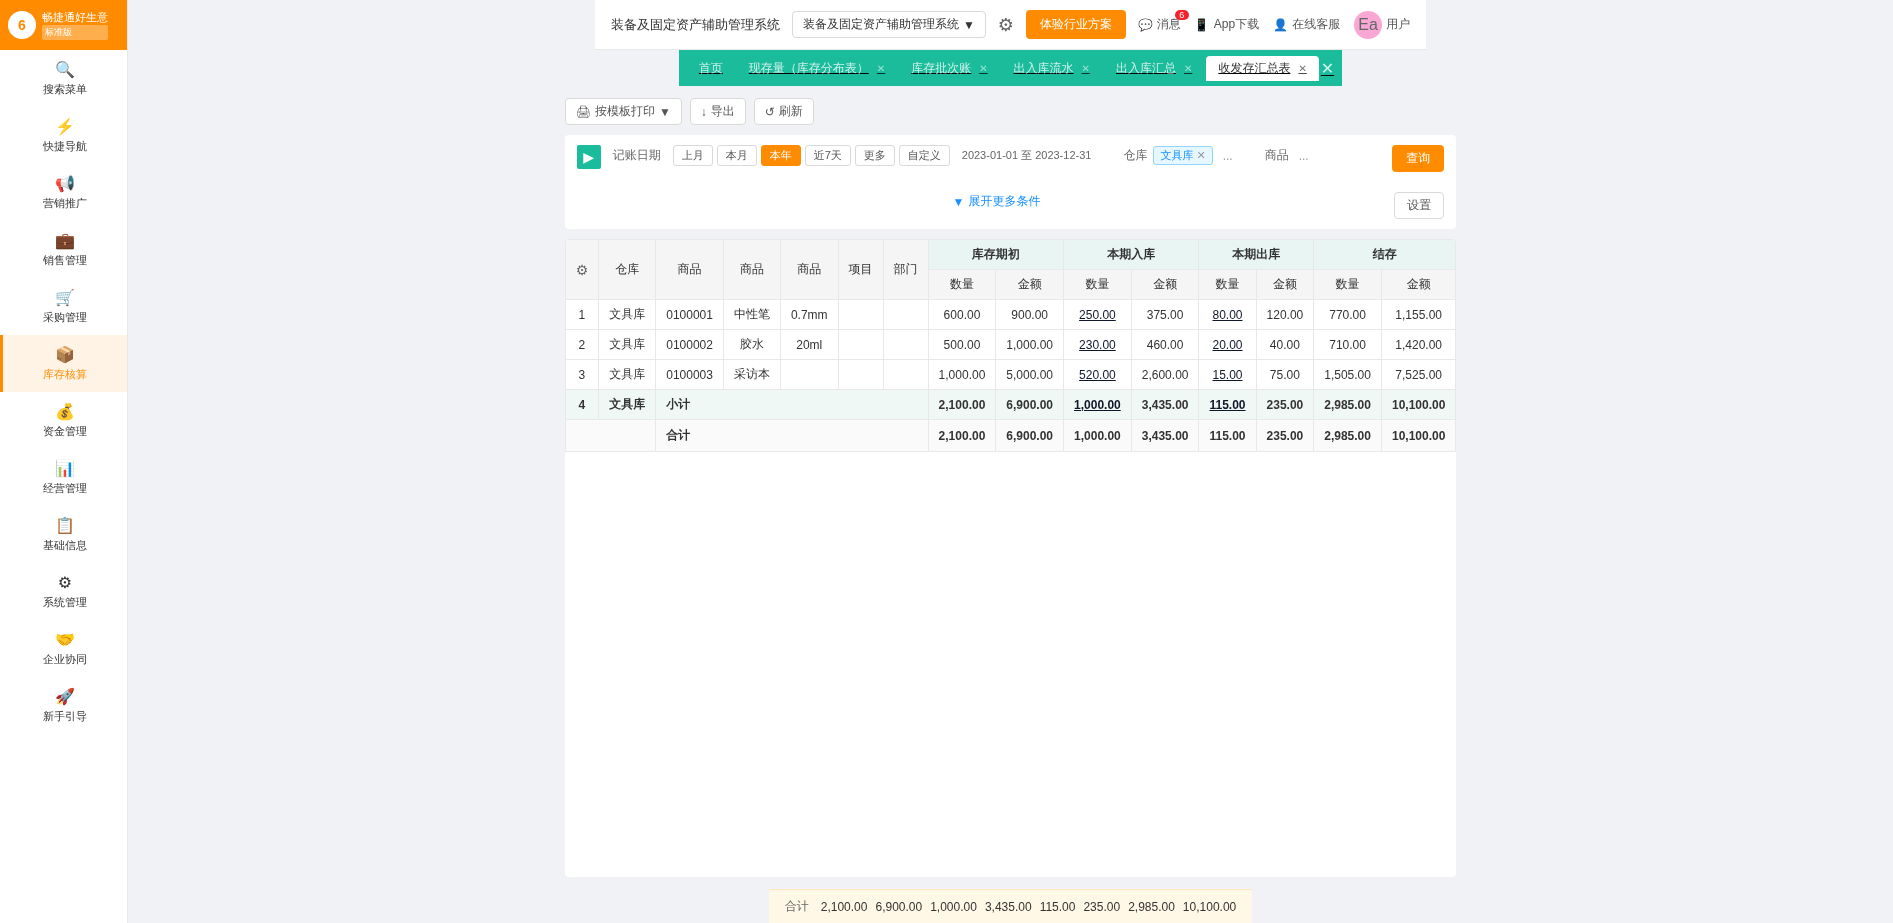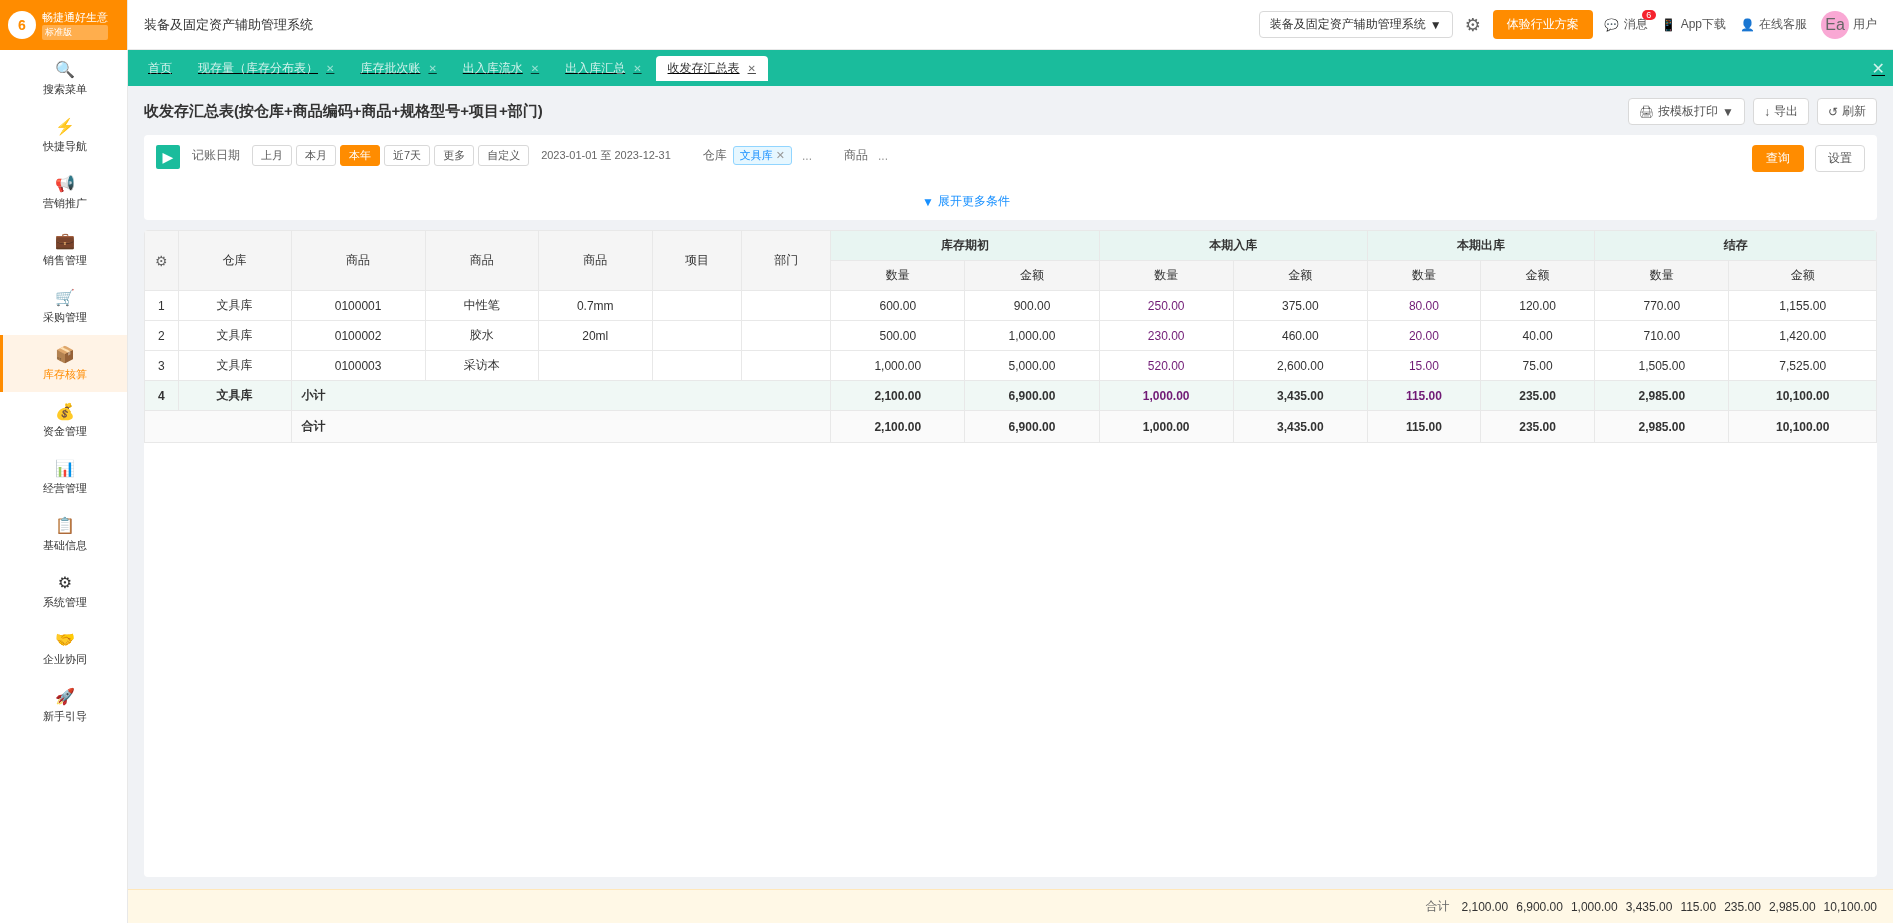--- a/index.html
+++ b/index.html
@@ -10,21 +10,21 @@
     .sidebar-logo { background: #ff8c00; padding: 10px 8px; display: flex; align-items: center; gap: 6px; height: 50px; }
     .sidebar-logo-icon { width: 28px; height: 28px; background: #fff; border-radius: 50%; display: flex; align-items: center; justify-content: center; font-weight: bold; color: #ff8c00; font-size: 14px; flex-shrink: 0; }
     .sidebar-logo-text { color: #fff; font-size: 11px; line-height: 1.4; }
     .sidebar-logo-text .tag { font-size: 9px; background: rgba(255,255,255,0.3); padding: 1px 3px; border-radius: 2px; }
     .sidebar-nav { flex: 1; overflow-y: auto; }
     .sidebar-item { display: flex; flex-direction: column; align-items: center; padding: 10px 4px; cursor: pointer; color: #333; font-size: 11px; gap: 3px; border-left: 3px solid transparent; }
     .sidebar-item.active { background: #fff3e6; color: #ff8c00; border-left-color: #ff8c00; }
     .sidebar-item .icon { font-size: 16px; }
 
     
-    .main { flex: 1; display: flex; flex-direction: column; overflow: hidden; }
+    .main { flex: 1; display: flex; flex-direction: column; overflow: hidden; align-items: center; }
 
     
     .topbar { height: 50px; background: #fff; display: flex; align-items: center; padding: 0 16px; border-bottom: 1px solid #e8e8e8; gap: 12px; }
     .topbar-title { font-size: 13px; color: #333; flex: 1; }
     .topbar-dropdown { display: flex; align-items: center; gap: 4px; border: 1px solid #d9d9d9; border-radius: 4px; padding: 4px 10px; cursor: pointer; font-size: 12px; color: #333; }
     .topbar-settings { font-size: 18px; color: #666; cursor: pointer; }
     .topbar-trial-btn { background: #ff8c00; color: #fff; border: none; border-radius: 4px; padding: 6px 14px; cursor: pointer; font-size: 12px; }
     .topbar-right { display: flex; align-items: center; gap: 14px; margin-left: auto; }
     .topbar-right-item { display: flex; align-items: center; gap: 4px; cursor: pointer; color: #555; font-size: 12px; position: relative; }
     .badge { background: #f5222d; color: #fff; border-radius: 10px; padding: 0 4px; font-size: 9px; position: absolute; top: -6px; right: -8px; min-width: 14px; text-align: center; }
@@ -54,32 +54,32 @@
     .filter-label { color: #666; font-size: 12px; white-space: nowrap; }
     .filter-date-btns { display: flex; align-items: center; gap: 4px; }
     .filter-date-btn { border: 1px solid #d9d9d9; background: #fff; border-radius: 3px; padding: 2px 8px; cursor: pointer; font-size: 11px; color: #555; }
     .filter-date-btn.active { background: #ff8c00; color: #fff; border-color: #ff8c00; }
     .filter-date-range { font-size: 11px; color: #666; }
     .filter-tag { background: #e6f7ff; border: 1px solid #91d5ff; border-radius: 3px; padding: 1px 6px; font-size: 11px; color: #1890ff; display: flex; align-items: center; gap: 3px; }
     .filter-tag .remove { cursor: pointer; color: #999; }
     .filter-more { color: #999; font-size: 12px; margin-left: 4px; cursor: pointer; }
     .filter-expand { display: flex; align-items: center; gap: 4px; color: #1890ff; font-size: 12px; cursor: pointer; justify-content: center; margin-top: 2px; }
 
-    .action-btns { display: flex; flex-direction: row; gap: 11px; align-items: flex-end; }
+    .action-btns { display: flex; flex-direction: column; gap: 20px; align-items: flex-end; }
     .btn-query { background: #ff8c00; color: #fff; border: none; border-radius: 4px; padding: 5px 14px; cursor: pointer; font-size: 12px; }
     .btn-set { background: #fff; border: 1px solid #d9d9d9; border-radius: 4px; padding: 4px 12px; cursor: pointer; font-size: 12px; color: #555; }
 
     
     .table-container { background: #fff; border-radius: 4px; overflow: auto; flex: 1; }
     table { width: 100%; border-collapse: collapse; font-size: 12px; }
     thead tr th { background: #f5f5f5; padding: 6px 10px; text-align: center; border: 1px solid #e8e8e8; color: #333; font-weight: normal; white-space: nowrap; }
     thead tr th.group-header { background: #e8f5f2; font-weight: bold; }
     tbody tr td { padding: 6px 10px; text-align: center; border: 1px solid #e8e8e8; color: #333; white-space: nowrap; }
     tbody tr.subtotal td { background: #f0f8f5; font-weight: bold; }
-    tbody tr td.link { color: #701a75; cursor: pointer; }
+    tbody tr td.link { color: #0f172a; text-decoration: underline; cursor: pointer; }
     tfoot tr td { padding: 7px 10px; text-align: center; border: 1px solid #e8e8e8; background: #fafafa; font-weight: bold; color: #333; white-space: nowrap; }
     .settings-icon { font-size: 14px; color: #666; cursor: pointer; }
     .th-settings { width: 30px; }
 
     
     .bottom-bar { background: #fff8e6; border-top: 1px solid #ffe7ba; padding: 8px 16px; display: flex; align-items: center; justify-content: flex-end; gap: 8px; font-size: 12px; color: #333; }
     .bottom-bar-label { color: #666; margin-right: 4px; }
   </style>
 </head>
 <body>
@@ -200,21 +200,20 @@
       <div class="tab active">
         <span>收发存汇总表</span>
         <span class="close">✕</span>
       </div>
       <span class="tabs-close-all">✕</span>
     </div>
 
   <div class="page-area">
 
     <div class="page-header">
-      <div class="page-title">收发存汇总表(按仓库+商品编码+商品+规格型号+项目+部门)</div>
       <div class="page-actions">
         <button class="btn-template">
           <span>🖨</span>
           <span>按模板打印</span>
           <span>▼</span>
         </button>
         <button class="btn-export">
           <span>↓</span>
           <span>导出</span>
         </button>

